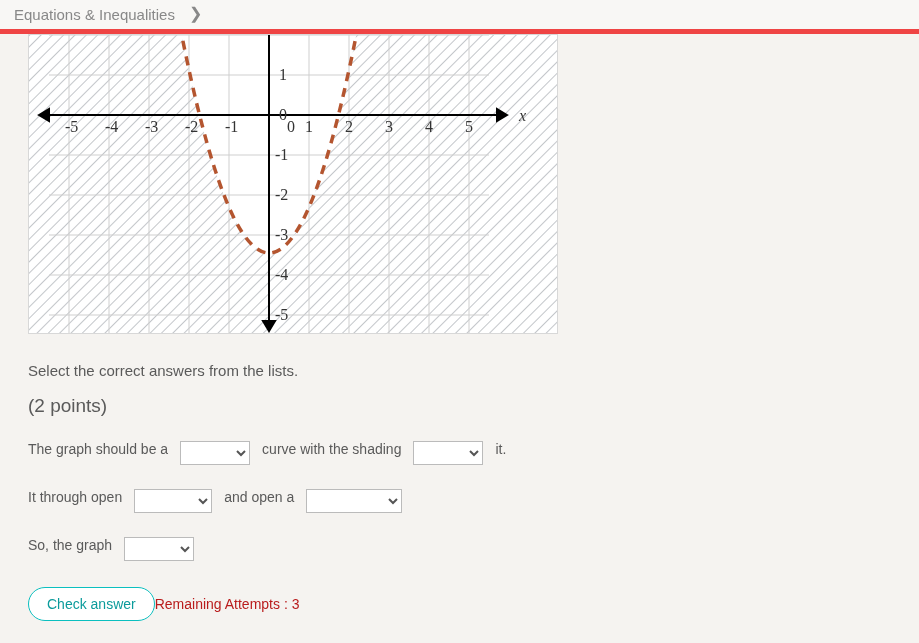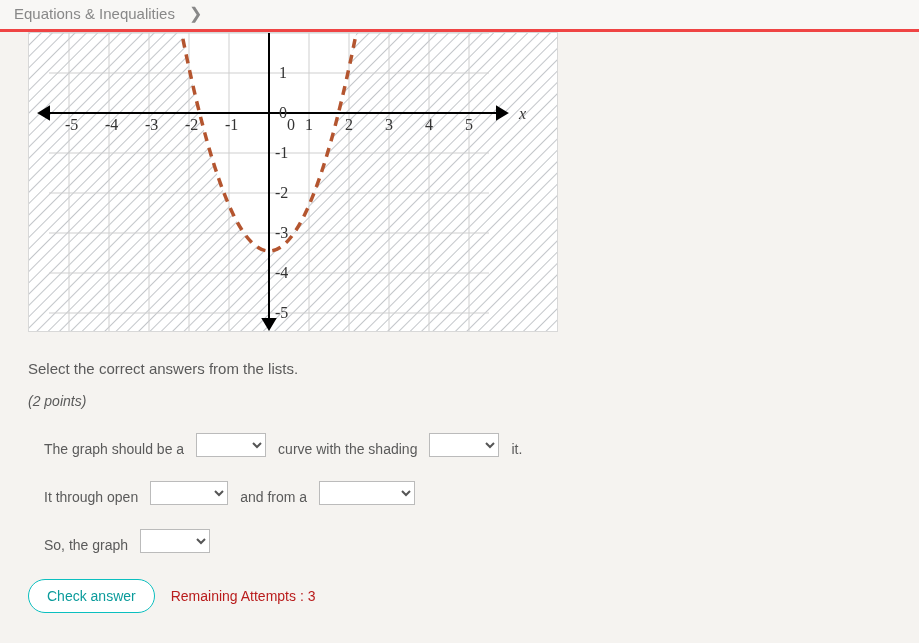--- a/index.html
+++ b/index.html
@@ -7,26 +7,26 @@
       font-family: Arial, Helvetica, sans-serif;
       background: #f5f3f0;
       color: #5a5a5a;
       width: 919px;
       height: 643px;
       overflow: hidden;
       position: relative;
     }
     .breadcrumb {
       display: flex;
-      align-items: center;
+      align-items: flex-end;
       gap: 14px;
       padding: 4px 14px 6px 14px;
       font-size: 15px;
       color: #888;
-      border-bottom: 3px solid #ef4444;
+      border-bottom: 5px solid #ef4444;
       background: #f8f7f5;
     }
     .breadcrumb .chevron {
       color: #888;
       font-size: 16px;
     }
     .breadcrumb .current { color: #666; }
     .graph-wrap {
       margin: 0px 0 0 28px;
       width: 530px;
@@ -40,49 +40,48 @@
       overflow: hidden;
     }
     .graph-box svg { display:block; }
     .prompt {
       margin: 28px 0 16px 28px;
       font-size: 15px;
       color: #5a5a5a;
     }
     .points {
       margin: 14px 13px 0 28px;
-      font-style: italic;
+      font-size: 19px;
+      color: #5a5a5a;
+    }
+    .sentence {
+      margin: 24px 0 0 28px;
       font-size: 14px;
       color: #5a5a5a;
-    }
-    .sentence {
-      margin: 24px 0 0 44px;
-      font-size: 14px;
-      color: #5a5a5a;
       display: flex;
-      align-items: flex-end;
+      align-items: flex-start;
       flex-wrap: wrap;
       gap: 12px;
     }
     .sentence select {
       height: 24px;
       min-width: 70px;
       border: 1px solid #bbb;
       background: #fff;
       font-size: 12px;
       color: #555;
       padding: 0 2px;
     }
     .sentence.s2 select.narrow { min-width: 78px; }
     .sentence.s2 select.wide { min-width: 96px; }
     .footer {
       margin: 26px 0 0 28px;
       display: flex;
       align-items: center;
-      gap: 16px;
+      gap: 0;
     }
     .check-btn {
       border: 1px solid #0bbfbf;
       color: #0b9b9b;
       background: #fff;
       padding: 8px 18px;
       border-radius: 18px;
       font-size: 14px;
       cursor: pointer;
     }
@@ -184,21 +183,21 @@
   <span>The graph should be a</span>
   <select><option></option></select>
   <span>curve with the shading</span>
   <select><option></option></select>
   <span>it.</span>
 </div>
 
 <div class="sentence s2">
   <span>It through open</span>
   <select class="narrow"><option></option></select>
-  <span>and from a</span>
+  <span>and open a</span>
   <select class="wide"><option></option></select>
 </div>
 
 <div class="sentence">
   <span>So, the graph</span>
   <select><option></option></select>
 </div>
 
 <div class="footer">
   <button class="check-btn">Check answer</button>

